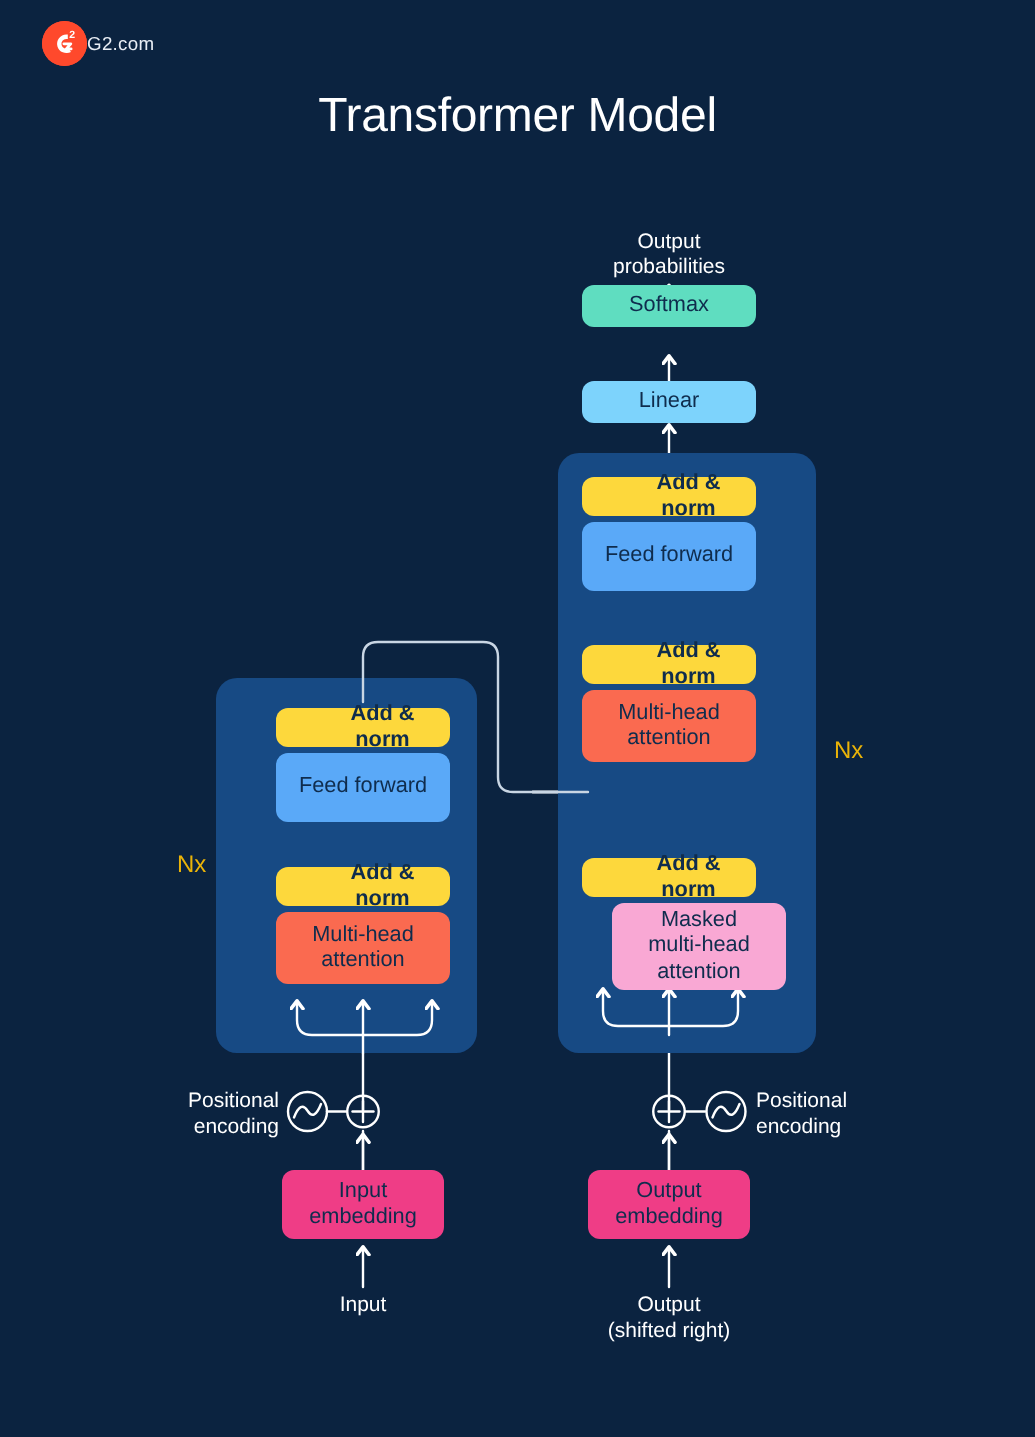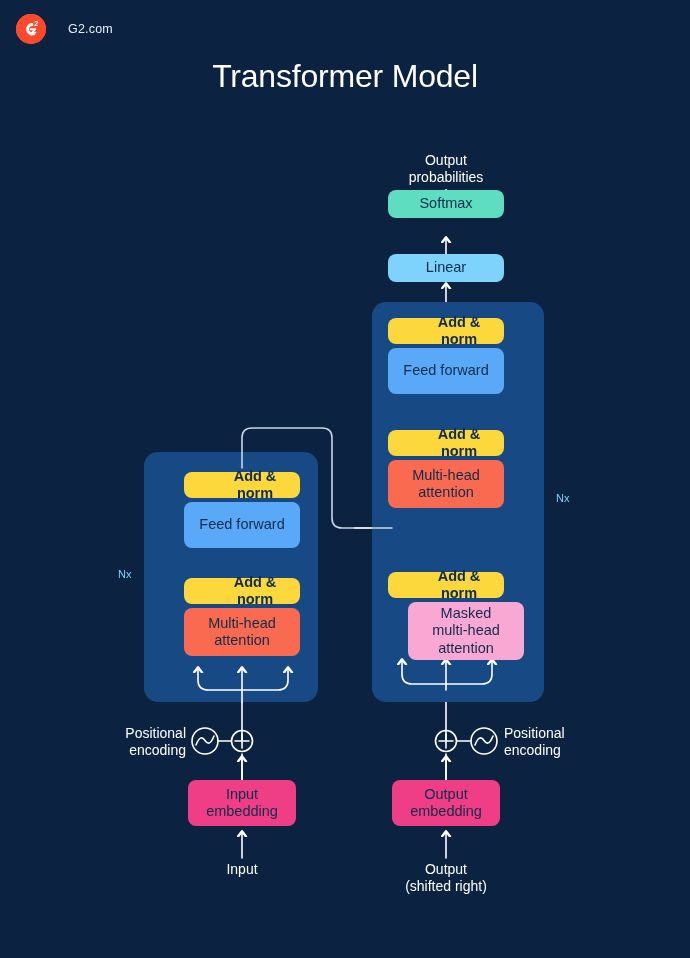--- a/index.html
+++ b/index.html
@@ -12,25 +12,25 @@
     height: 958px;
     position: relative;
     overflow: hidden;
     font-family: "Liberation Sans", sans-serif;
     color: #ffffff;
   }
 
   
   #brand {
     position: absolute;
-    left: 16px;
+    left: 28px;
     top: 14px;
     display: flex;
     align-items: center;
-    gap: 22px;
+    gap: 0;
   }
   #brand .logo-mark {
     width: 30px;
     height: 30px;
     border-radius: 50%;
     background: #ff492c;
     position: relative;
     flex: none;
   }
   #brand .logo-mark svg { display: block; }
@@ -81,22 +81,22 @@
     font-size: 14px;
     line-height: 1.22;
     color: #ffffff;
     text-align: center;
   }
   .caption.left  { text-align: right; }
   .caption.right { text-align: left; }
 
   .nx-label {
     position: absolute;
-    font-size: 11px;
-    color: #7dd3fc;
+    font-size: 16px;
+    color: #eab308;
   }
 
   
   .wires {
     position: absolute;
     left: 0;
     top: 0;
     width: 690px;
     height: 958px;
     pointer-events: none;

